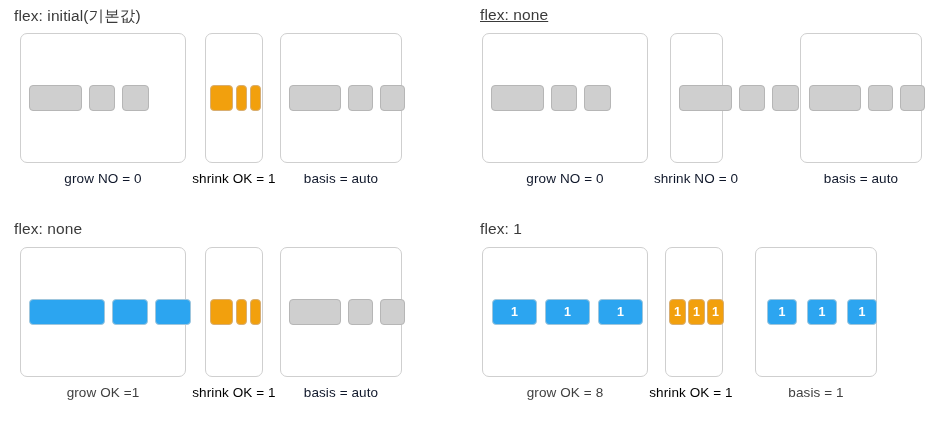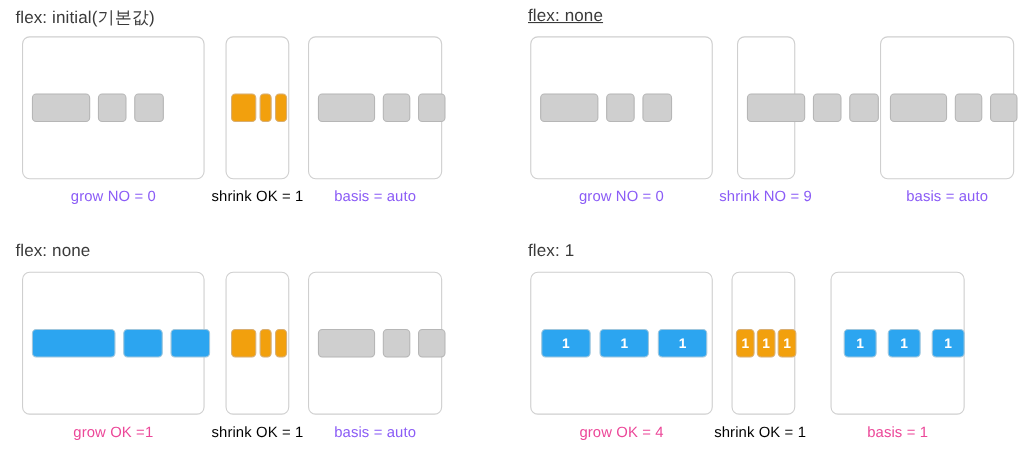--- a/index.html
+++ b/index.html
@@ -79,25 +79,25 @@
     color: #ffffff;
     font-weight: bold;
   }
   .item.blue   { background: #2ca5f0; border-color: #9ec6dd; }
   .item.orange { background: #f2a00d; border-color: #d8ae72; }
 
   
   .cap {
     position: absolute;
     font-size: 13.5px;
-    color: #8b5cf6;
+    color: #0f172a;
     white-space: nowrap;
     letter-spacing: 0.1px;
   }
-  .cap.blue   { color: #ec4899; }
+  .cap.blue   { color: #404040; }
   .cap.orange { color: #000000; }
   .spill {
     position: absolute;
     display: flex;
     align-items: center;
     top: 0;
     height: 100%;
   }
 </style>
 </head>
@@ -154,21 +154,21 @@
         <div class="cap " style="top: 138px; left: 95px; transform: translateX(-50%);">grow NO = 0</div>
         <div class="col" style="left: 200px;">
           <div class="box" style="width: 53px; height: 130px; padding-left: 0px; overflow: visible;">
             <div class="spill" style="left: 8px;">
               <div class="item" style="width: 53px;"></div>
               <div class="item" style="width: 26px; margin-left: 7px;"></div>
               <div class="item" style="width: 27px; margin-left: 7px;"></div>
             </div>
           </div>
         </div>
-        <div class="cap " style="top: 138px; left: 226px; transform: translateX(-50%);">shrink NO = 9</div>
+        <div class="cap " style="top: 138px; left: 226px; transform: translateX(-50%);">shrink NO = 0</div>
         <div class="col" style="left: 330px;">
           <div class="box" style="width: 122px; height: 130px; padding-left: 8px;">
             <div style="display: flex; align-items: center;">
               <div class="item" style="width: 52px;"></div>
               <div class="item" style="width: 25px; margin-left: 7px;"></div>
               <div class="item" style="width: 25px; margin-left: 7px;"></div>
             </div>
           </div>
         </div>
         <div class="cap " style="top: 138px; left: 391px; transform: translateX(-50%);">basis = auto</div>
@@ -214,21 +214,21 @@
       <div class="demo-row">
         <div class="col" style="left: 12px;">
           <div class="box" style="width: 166px; height: 130px; padding-left: 9px;">
             <div style="display: flex; align-items: center;">
               <div class="item blue" style="width: 45px;">1</div>
               <div class="item blue" style="width: 45px; margin-left: 8px;">1</div>
               <div class="item blue" style="width: 45px; margin-left: 8px;">1</div>
             </div>
           </div>
         </div>
-        <div class="cap blue" style="top: 138px; left: 95px; transform: translateX(-50%);">grow OK = 4</div>
+        <div class="cap blue" style="top: 138px; left: 95px; transform: translateX(-50%);">grow OK = 8</div>
         <div class="col" style="left: 195px;">
           <div class="box" style="width: 58px; height: 130px; padding-left: 3px;">
             <div style="display: flex; align-items: center;">
               <div class="item orange" style="width: 17px;">1</div>
               <div class="item orange" style="width: 17px; margin-left: 2px;">1</div>
               <div class="item orange" style="width: 17px; margin-left: 2px;">1</div>
             </div>
           </div>
         </div>
         <div class="cap orange" style="top: 138px; left: 221px; transform: translateX(-50%);">shrink OK = 1</div>

